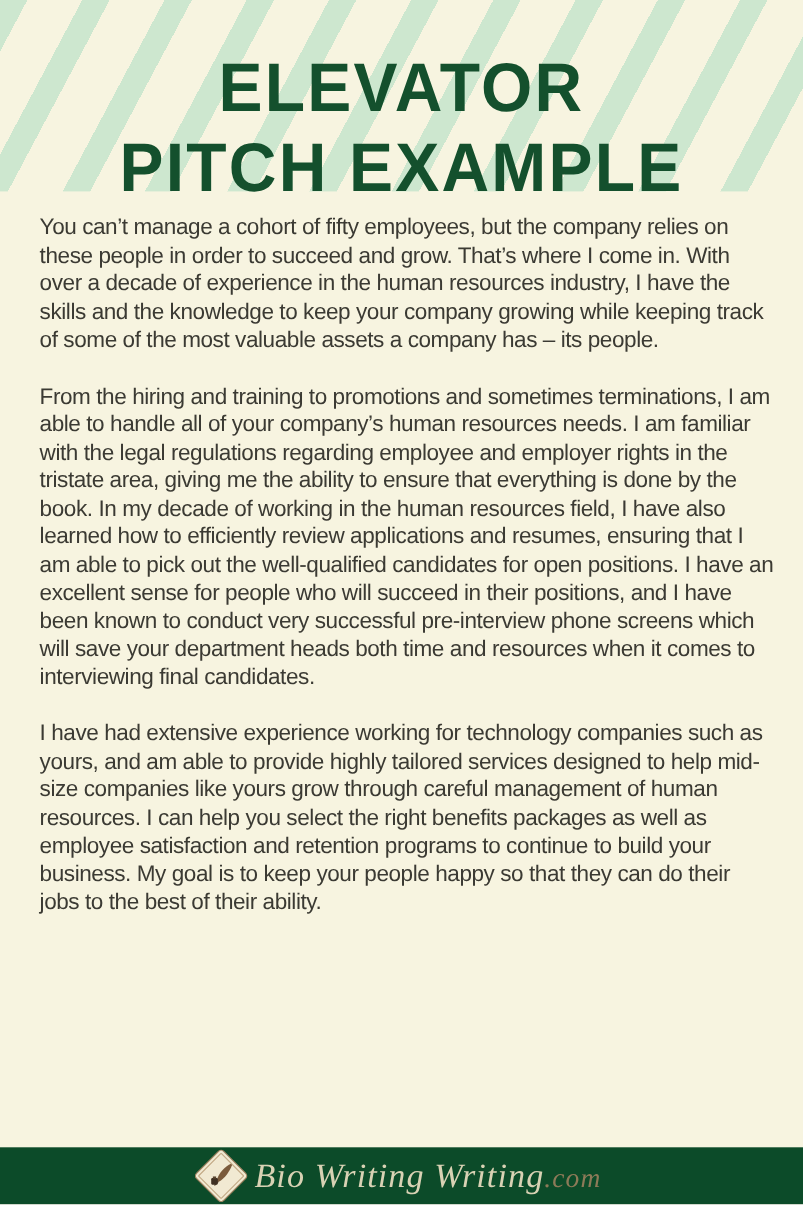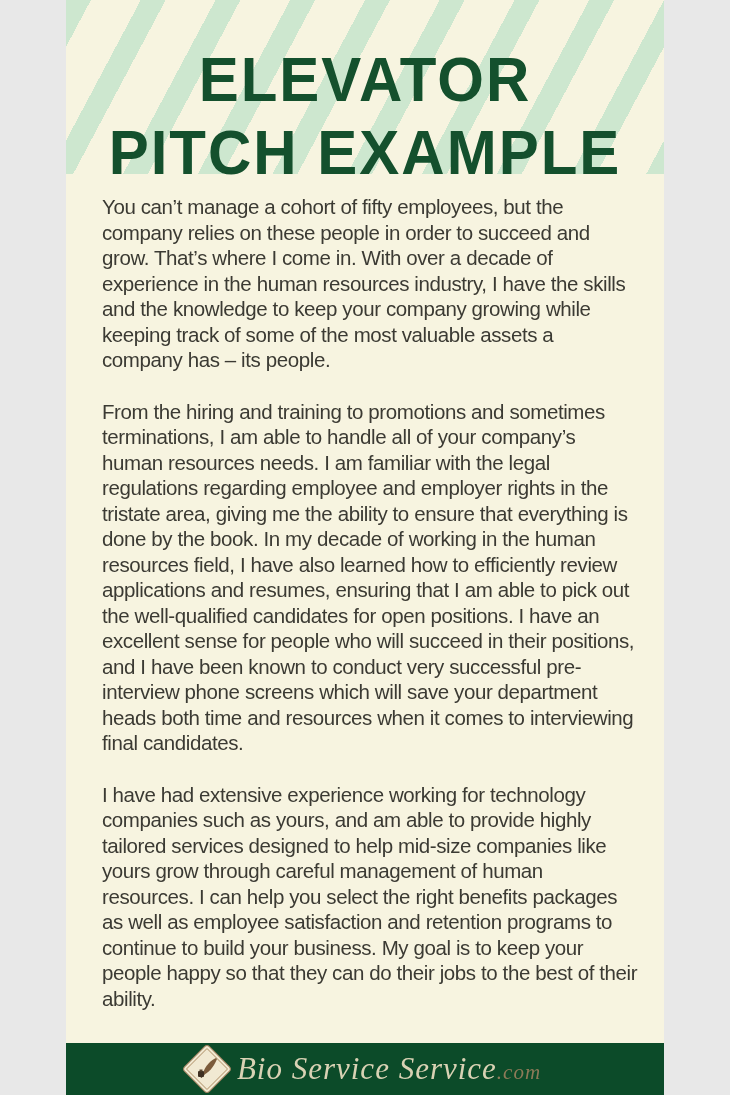--- a/index.html
+++ b/index.html
@@ -1,18 +1,18 @@
 <!DOCTYPE html>
 <html><head>
 <meta charset="utf-8">
 <style>
   html, body { margin: 0; padding: 0; background: #e8e8e8; }
   .page {
     position: relative;
-    width: 598px;
+    width: 730px;
     height: 1095px;
     margin: 0 auto;
     background: #f7f4e0;
     overflow: hidden;
     display: flex;
     flex-direction: column;
     font-family: "Liberation Sans", sans-serif;
   }
 
   
@@ -84,21 +84,21 @@
     font-style: italic;
     white-space: nowrap;
   }
   .brand-name {
     color: #d9d2b4;
     font-size: 31px;
     letter-spacing: 1px;
   }
   .brand-suffix {
     color: #8d7a58;
-    font-size: 21px;
+    font-size: 25px;
     letter-spacing: 1px;
     text-align: center;
   }
 </style>
 </head>
 <body>
 
 <div class="page">
 
   <div class="header">
@@ -120,17 +120,17 @@
       <div class="logo-inner">
         <svg width="28" height="28" viewBox="0 0 28 28">
           <path d="M23 3 C18 5 12 11 10 18 L11.5 19.5 C18 16 22 9 24 4 Z" fill="#7b5b3b"></path>
           <path d="M10.5 18.5 L7.5 22.5 L8.5 23 L11.8 19.6 Z" fill="#54412c"></path>
           <rect x="5" y="16" width="6" height="6" rx="1" fill="#3f3022"></rect>
           <rect x="6.5" y="14.5" width="3" height="2" fill="#5a4630"></rect>
         </svg>
       </div>
     </div>
     <div class="brand">
-      <span class="brand-name">Bio Service Service</span><span class="brand-suffix">.com</span>
+      <span class="brand-name">Bio Writing Writing</span><span class="brand-suffix">.com</span>
     </div>
   </div>
 
 </div>
 
 </body></html>

